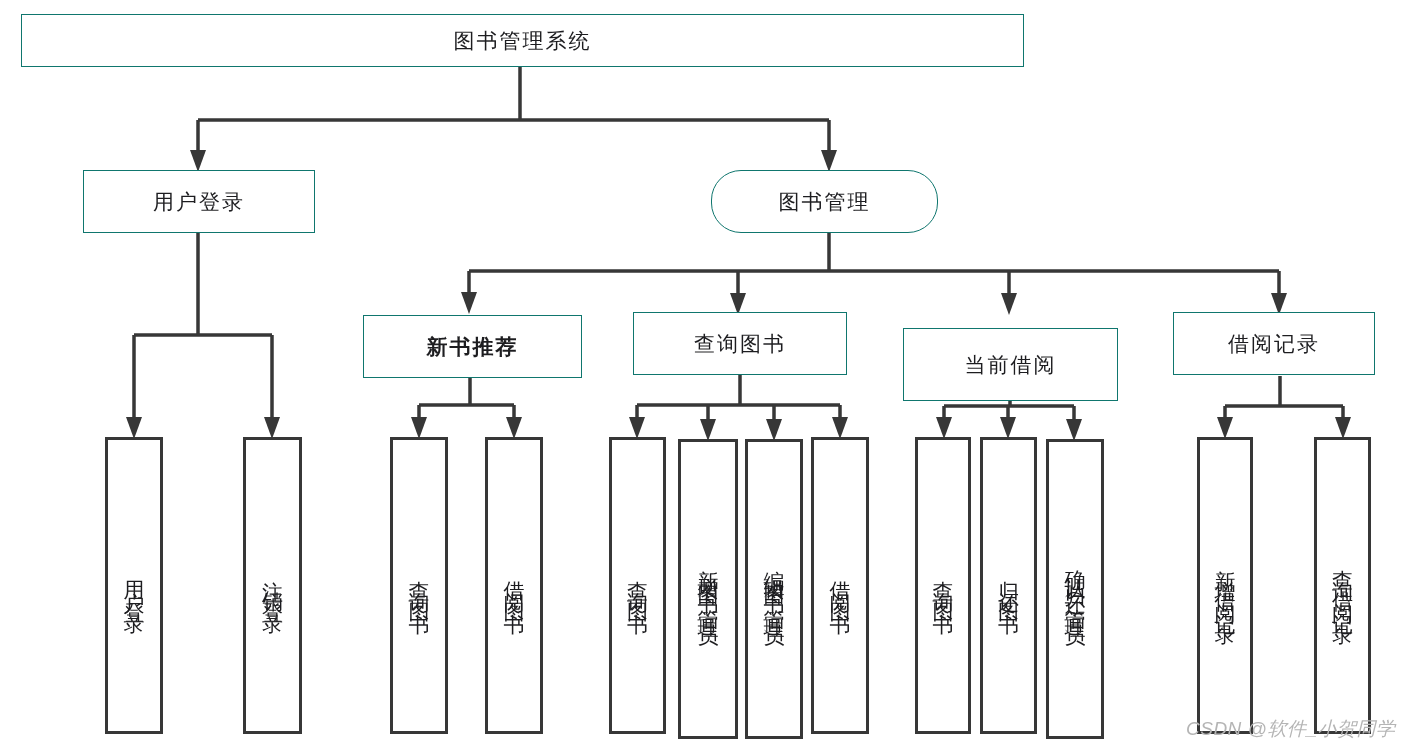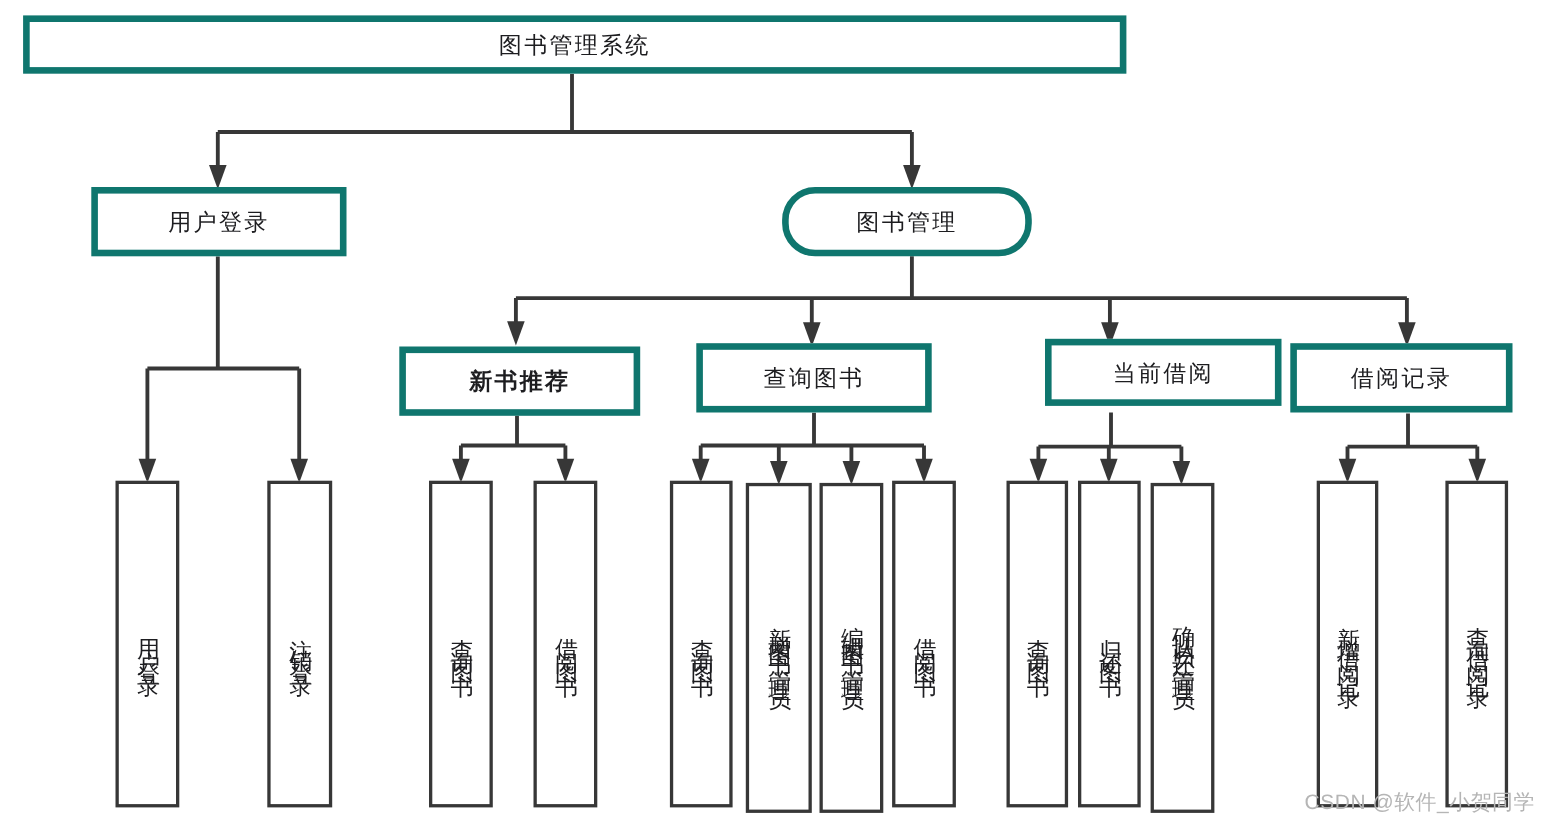--- a/index.html
+++ b/index.html
@@ -17,21 +17,21 @@
   }
   .connectors {
     position: absolute;
     left: 0;
     top: 0;
     z-index: 0;
   }
   .hbox {
     position: absolute;
     box-sizing: border-box;
-    border: 6px solid #0f766e;
+    border: 1px solid #0f766e;
     background: #ffffff;
     display: flex;
     align-items: center;
     justify-content: center;
     font-size: 21px;
     letter-spacing: 2px;
     color: #1d1d20;
     z-index: 1;
     white-space: nowrap;
   }
@@ -55,20 +55,21 @@
   }
   .watermark {
     position: absolute;
     left: 1186px;
     top: 716px;
     font-size: 19px;
     letter-spacing: 0.5px;
     color: #b5b5b5;
     z-index: 2;
     white-space: nowrap;
+    font-style: italic;
   }
 </style>
 </head>
 <body>
 
 <div class="canvas">
 
   <svg class="connectors" width="1405" height="747" viewBox="0 0 1405 747">
     <g stroke="#373737" stroke-width="3.5" fill="none">
       <path d="M520,67 V121
@@ -116,21 +117,21 @@
     </g>
   </svg>
 
   <div class="hbox" style="left:21px; top:14px; width:1003px; height:53px;">图书管理系统</div>
 
   <div class="hbox" style="left:83px; top:170px; width:232px; height:63px;">用户登录</div>
   <div class="hbox" style="left:711px; top:170px; width:227px; height:63px;border-radius:30px;">图书管理</div>
 
   <div class="hbox" style="left:363px; top:315px; width:219px; height:63px;font-weight:bold;">新书推荐</div>
   <div class="hbox" style="left:633px; top:312px; width:214px; height:63px;">查询图书</div>
-  <div class="hbox" style="left:903px; top:308px; width:215px; height:61px;margin-left:47px;">当前借阅</div>
+  <div class="hbox" style="left:903px; top:328px; width:215px; height:73px;">当前借阅</div>
   <div class="hbox" style="left:1173px; top:312px; width:202px; height:63px;">借阅记录</div>
 
   <div class="vbox" style="left:105px; top:437px; width:58px; height:297px;">用户登录</div>
   <div class="vbox" style="left:243px; top:437px; width:59px; height:297px;">注销登录</div>
 
   <div class="vbox" style="left:390px; top:437px; width:58px; height:297px;">查询图书</div>
   <div class="vbox" style="left:485px; top:437px; width:58px; height:297px;">借阅图书</div>
 
   <div class="vbox" style="left:609px; top:437px; width:57px; height:297px;">查询图书</div>
   <div class="vbox dense" style="left:678px; top:439px; width:60px; height:300px;">新增图书（管理员）</div>

